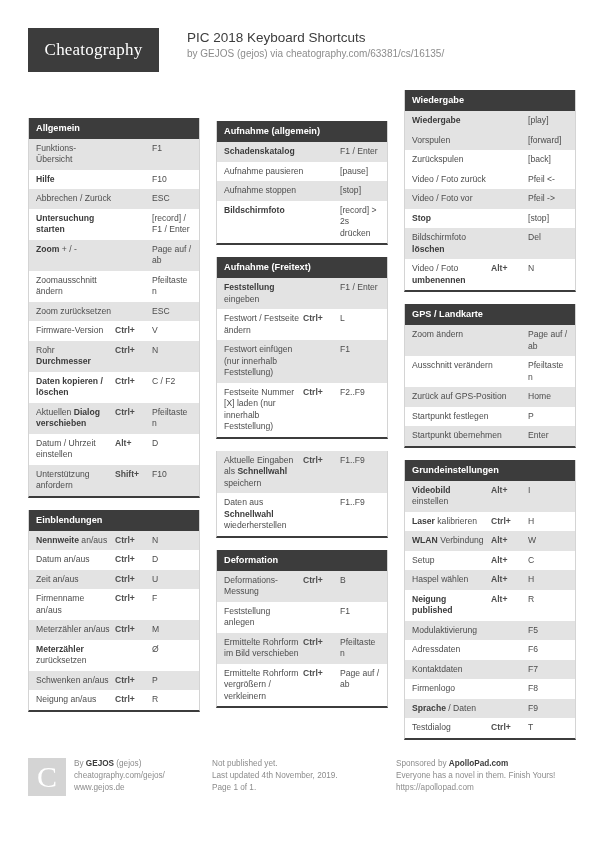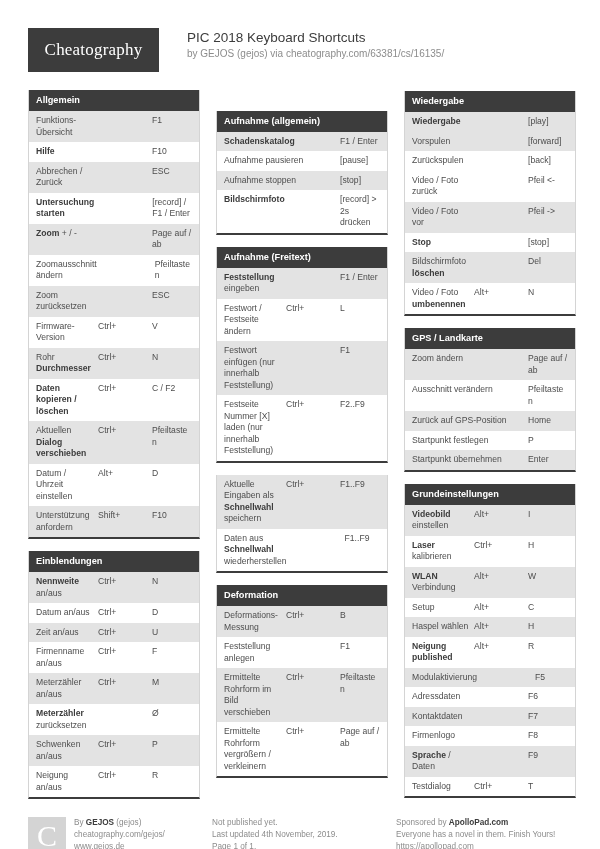--- a/index.html
+++ b/index.html
@@ -103,21 +103,22 @@
     background: #ffffff;
   }
   .cell-desc {
     flex: 1 1 auto;
     padding-right: 4px;
     word-wrap: break-word;
   }
   .cell-mod {
     flex: none;
     width: 34px;
-    padding-right: 20px;
+    padding-right: 3px;
+    font-weight: bold;
   }
   .cell-key {
     flex: none;
     width: 40px;
     word-wrap: break-word;
   }
   .card.nomod .cell-desc { flex: 1 1 auto; }
   b { font-weight: bold; color: #3c3c3c; }
 
   

